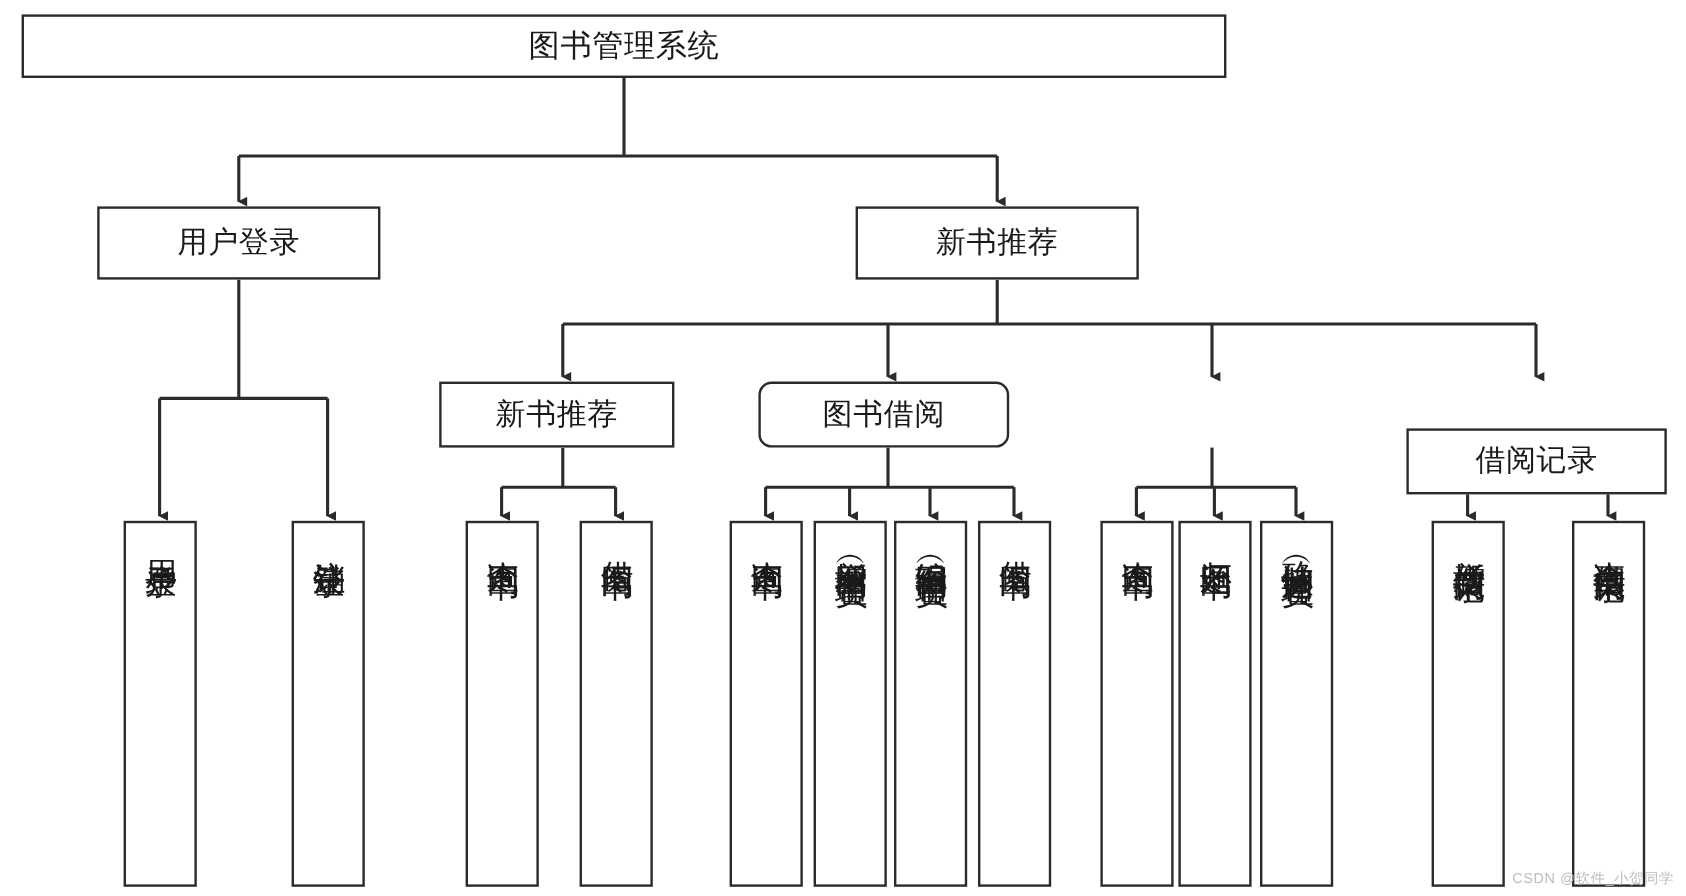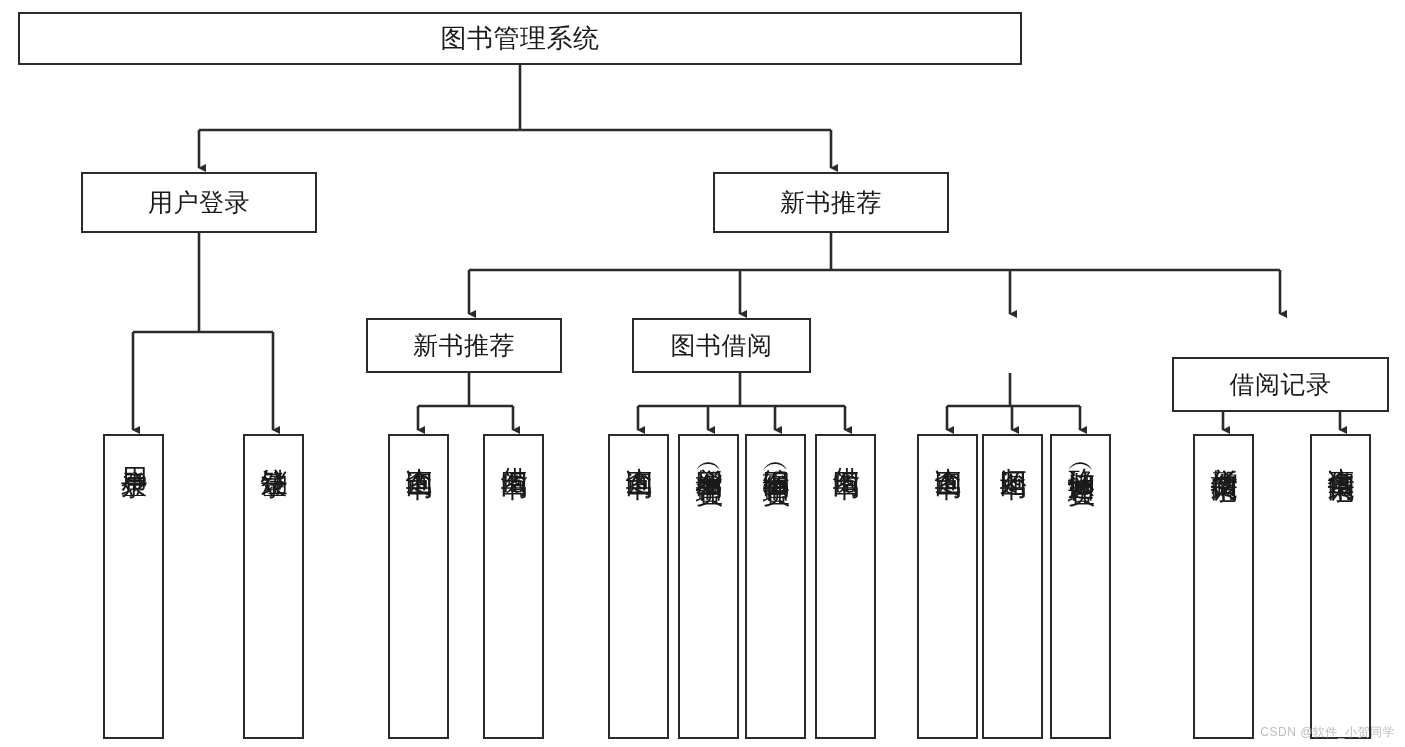--- a/index.html
+++ b/index.html
@@ -134,21 +134,21 @@
   <div class="node" style="left:81px; top:172px; width:236px; height:61px;">
     <span class="node-label h-label">用户登录</span>
   </div>
   <div class="node" style="left:713px; top:172px; width:236px; height:61px;">
     <span class="node-label h-label">新书推荐</span>
   </div>
 
   <div class="node" style="left:366px; top:318px; width:196px; height:55px;">
     <span class="node-label h-label">新书推荐</span>
   </div>
-  <div class="node" style="left:632px; top:318px; width:179px; height:55px;">
+  <div class="node" style="left:632px; top:318px; width:209px; height:55px;border-radius:11px;">
     <span class="node-label h-label">图书借阅</span>
   </div>
   <div class="node" style="left:1172px; top:335px; width:217px; height:55px;margin-top:22px;">
     <span class="node-label h-label">借阅记录</span>
   </div>
 
   <div class="node leaf" style="left:103px; top:434px; width:61px; height:305px;">
     <span class="node-label v-label">用户登录</span>
   </div>
   <div class="node leaf" style="left:243px; top:434px; width:61px; height:305px;">

